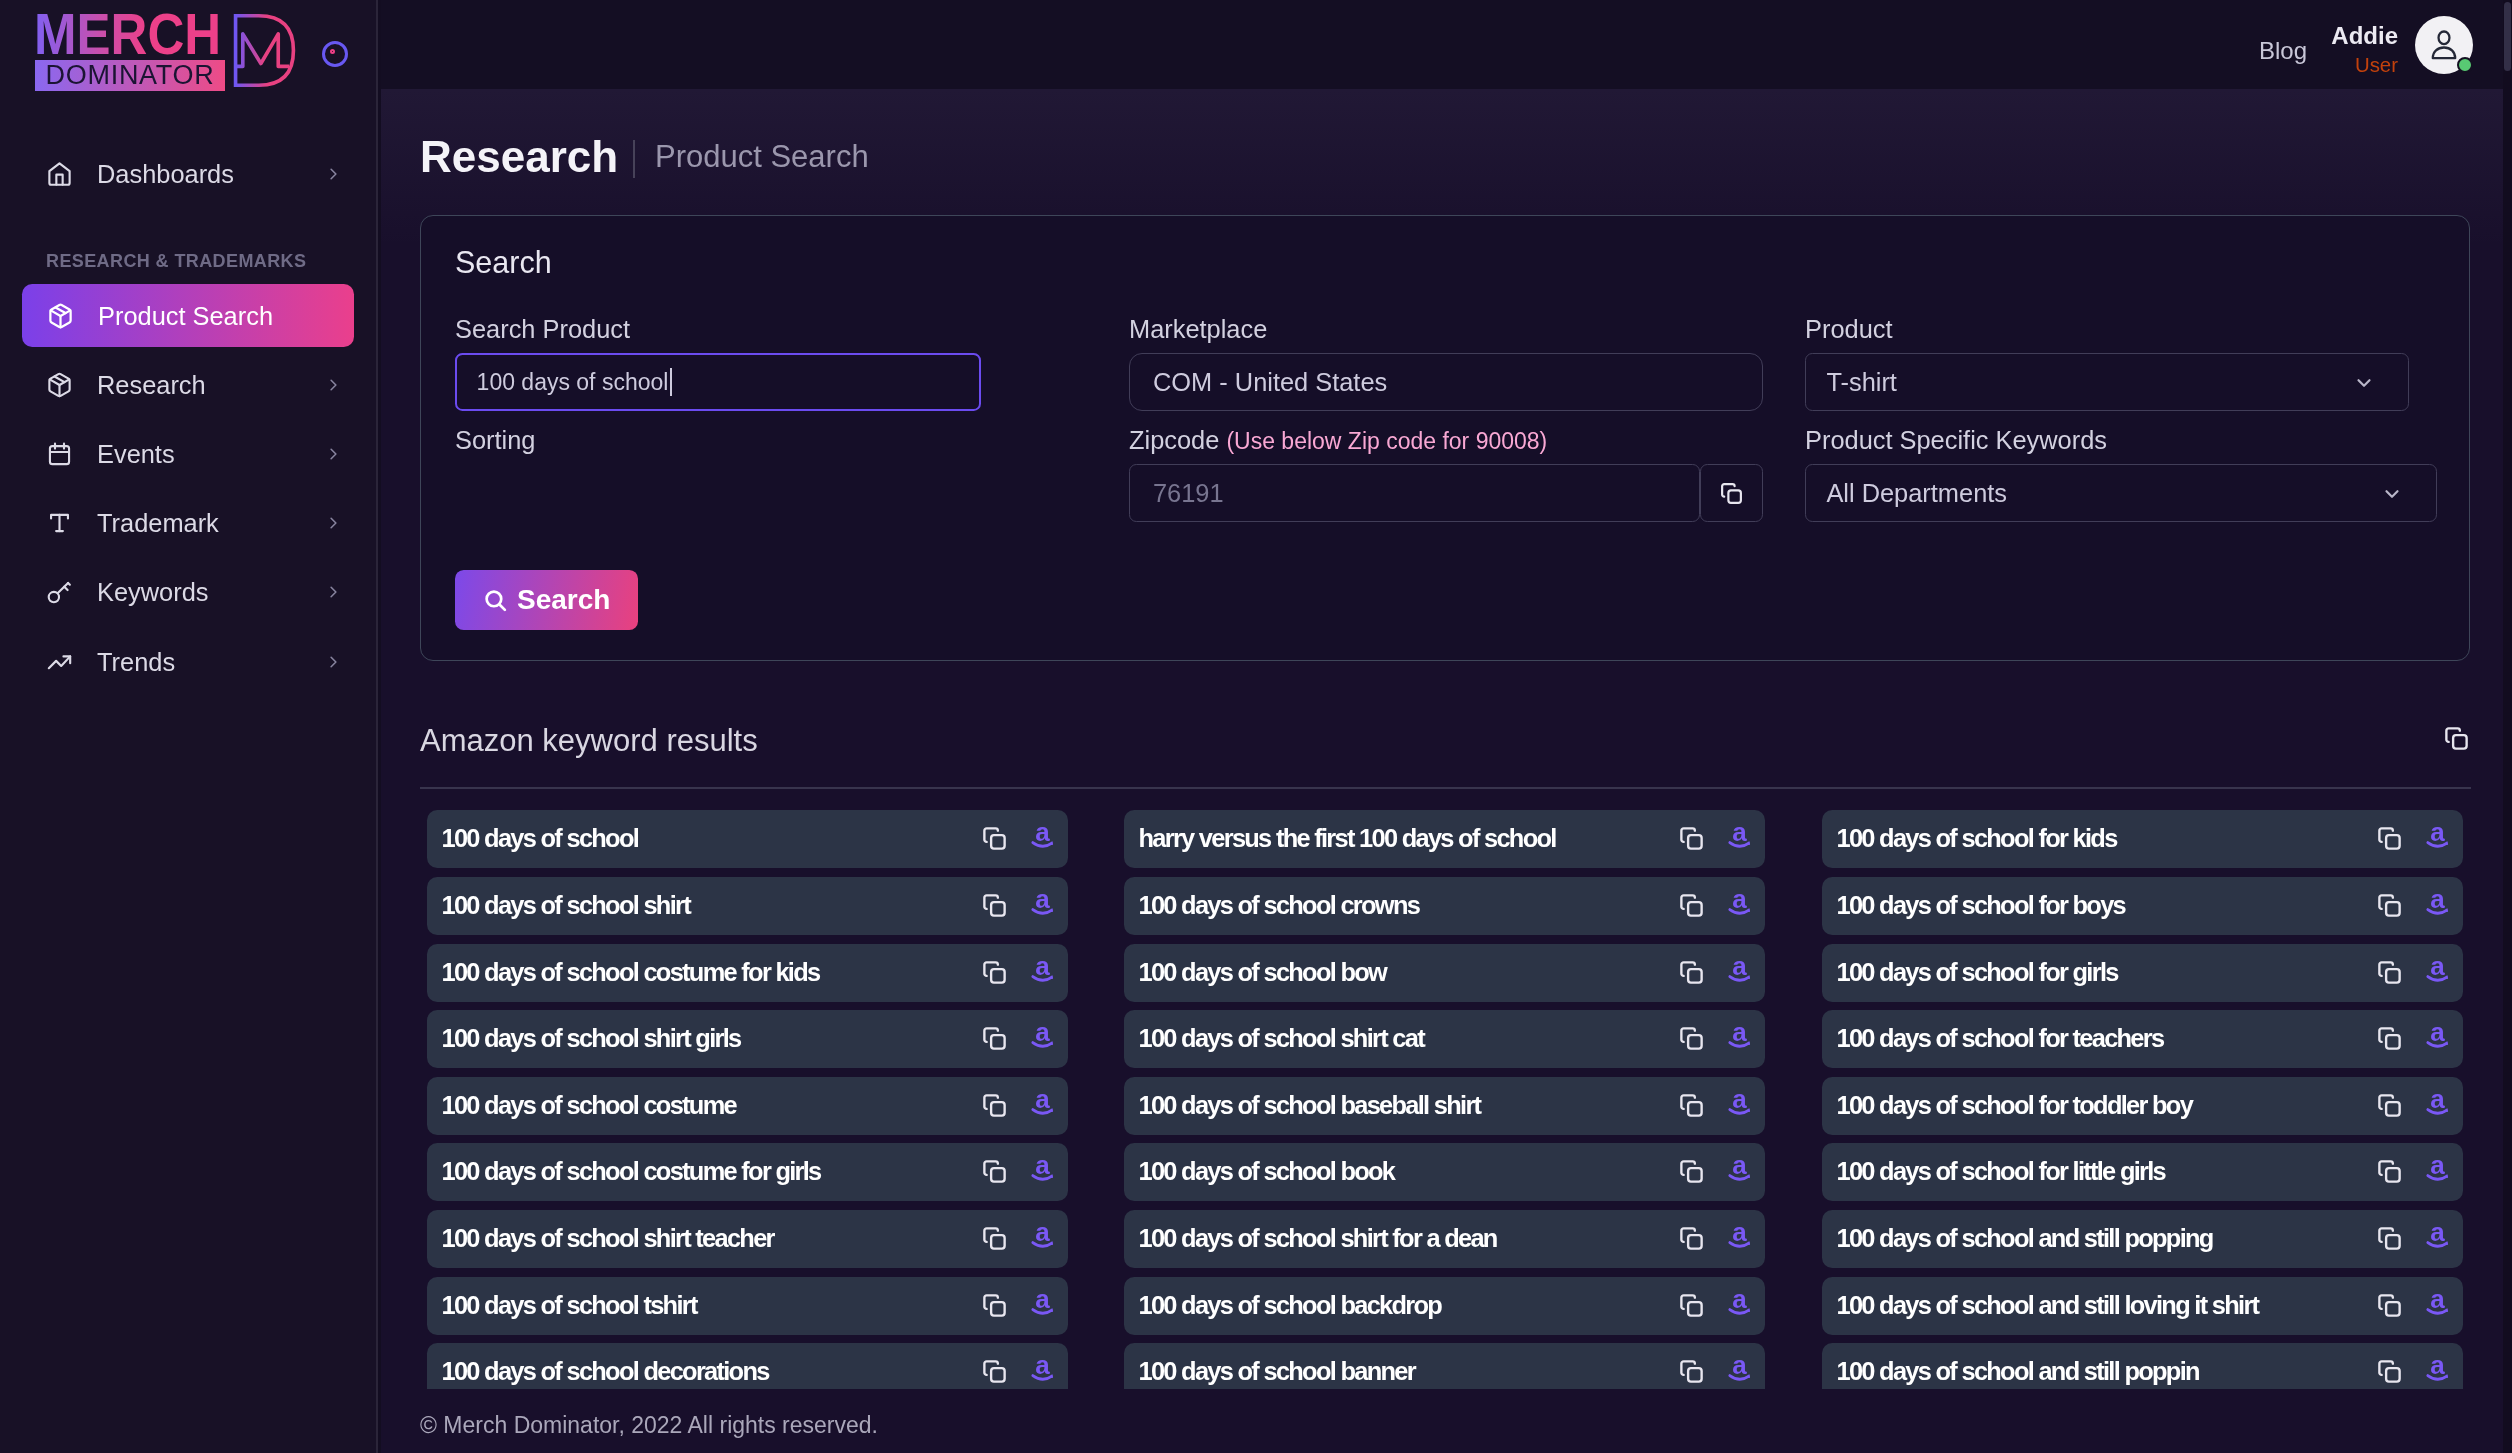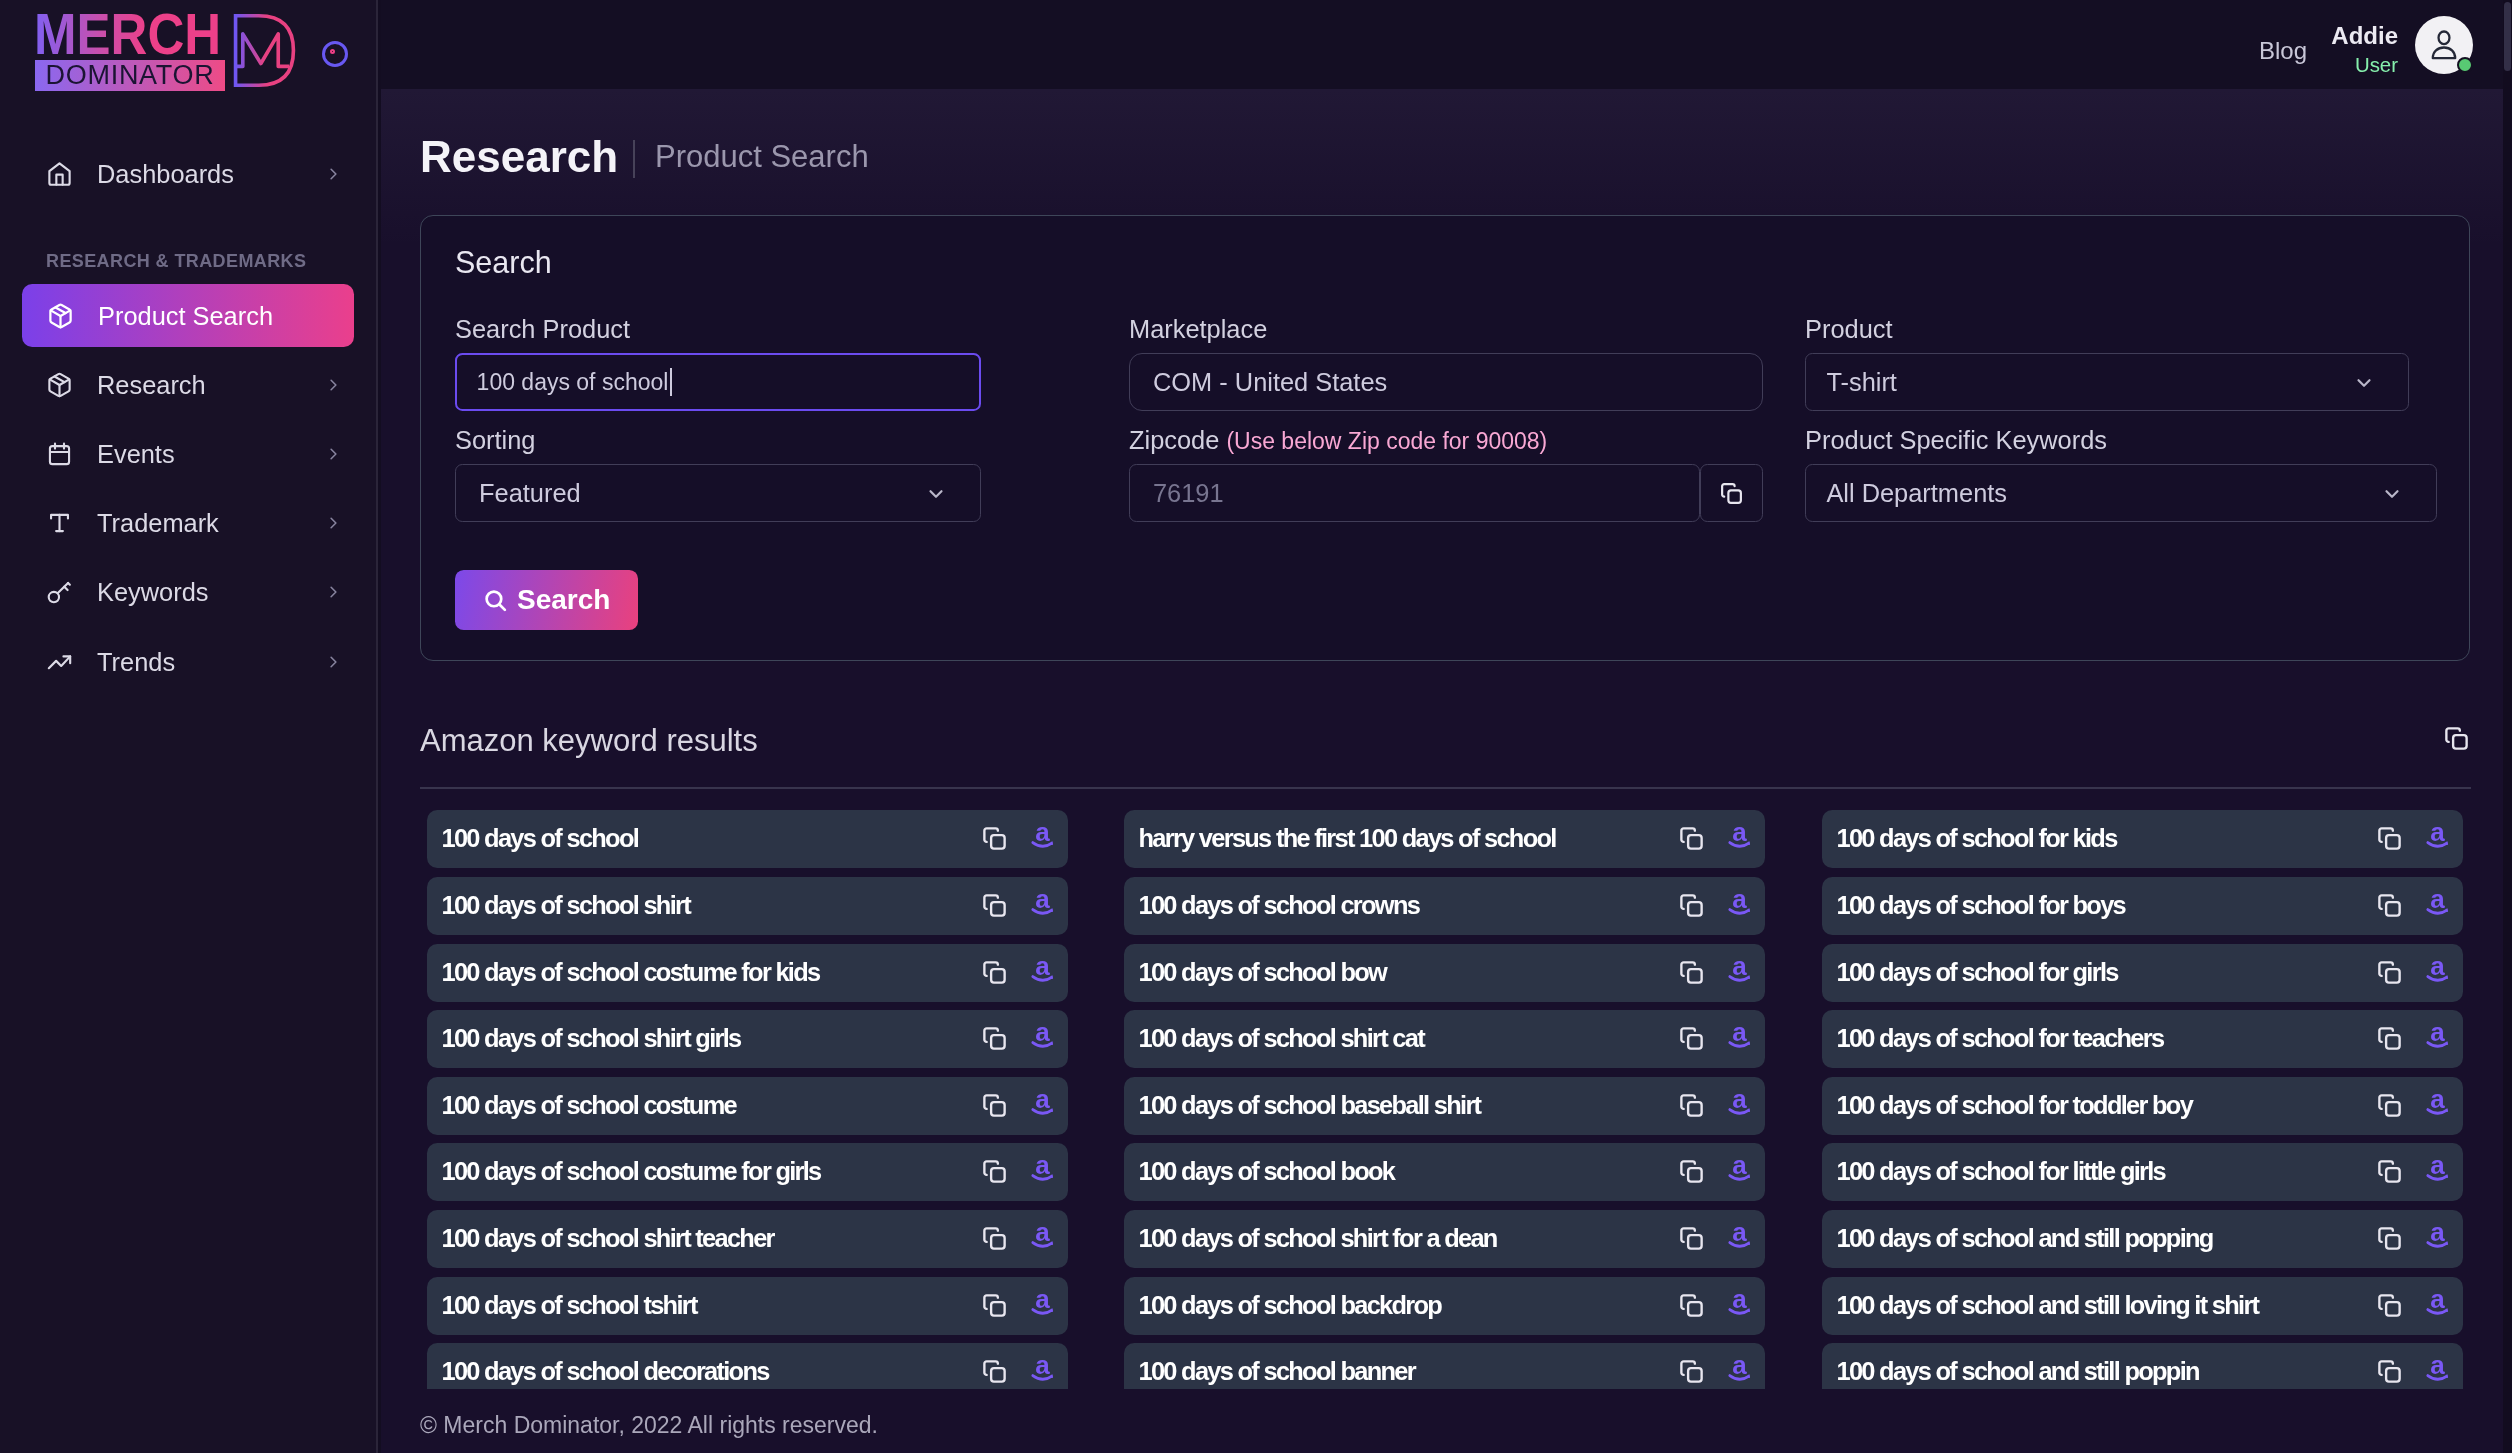--- a/index.html
+++ b/index.html
@@ -27,21 +27,21 @@
 .nch { position:absolute; left:324px; top:50%; transform:translateY(-50%); height:19px; }
 .nsec { position:absolute; left:46px; font-size:18px; font-weight:bold; letter-spacing:0.4px; color:#6f6b86; }
 .pill { position:absolute; left:22px; top:284px; width:332px; height:63px; border-radius:10.2px;
   background:linear-gradient(90deg,#7b40e9,#ea3f8c); }
 .ptx { position:absolute; left:76px; top:50%; transform:translateY(-50%); font-size:25.4px; color:#fff; }
 
 
 #hdr { position:absolute; left:381px; top:0; right:0; height:89px; background:#140e23; }
 #blog { position:absolute; left:2259px; top:5.8px; height:89px; line-height:89px; font-size:24px; color:#c9c7d8; }
 #addie { position:absolute; right:114px; top:22px; font-size:24px; font-weight:bold; color:#eceaf2; }
-#auser { position:absolute; right:114px; top:54px; font-size:20.4px; color:#86efac; }
+#auser { position:absolute; right:114px; top:54px; font-size:20.4px; color:#c2410c; }
 #ava { position:absolute; left:2415px; top:16px; width:58px; height:58px; border-radius:50%; background:#f2f1f4; }
 #ava svg { position:absolute; left:13px; top:11.6px; }
 #gdot { position:absolute; left:2457px; top:57px; width:16px; height:16px; border-radius:50%;
   background:#58c973; border:2.2px solid #141021; }
 
 
 #main { position:absolute; left:381px; top:89px; right:8.7px; bottom:0; background:#180f2b; }
 #main:before { content:""; position:absolute; left:0; top:0; right:0; height:167px;
   background:linear-gradient(180deg, rgba(190,180,225,0.055), rgba(190,180,225,0) 95%); }
 #sbar { position:absolute; right:0; top:0; bottom:0; width:8.7px; background:#120c1f; z-index:6; }
@@ -107,26 +107,20 @@
       <span class="v">T-shirt</span>
         <span class="chv"><svg width="22" height="22" viewBox="0 0 24 24" fill="none" stroke="#b9b6c9" stroke-width="2.4" stroke-linecap="round" stroke-linejoin="round">
             <polyline points="6 9 12 15 18 9"></polyline>
           </svg></span>
       </div>
 
     <div class="lbl" style="left:34px; top:210px;">Sorting</div>
     <div class="lbl" style="left:708px; top:210px;">Zipcode <i>(Use below Zip code for 90008)</i></div>
     <div class="lbl" style="left:1384px; top:210px;">Product Specific Keywords</div>
 
-    <div class="fld" style="left:34px; top:248px; width:526px; padding-left:23px;">
-      <span class="v">Featured</span>
-        <span class="chv"><svg width="22" height="22" viewBox="0 0 24 24" fill="none" stroke="#b9b6c9" stroke-width="2.4" stroke-linecap="round" stroke-linejoin="round">
-            <polyline points="6 9 12 15 18 9"></polyline>
-          </svg></span>
-      </div>
     <div class="fld" style="left:708px; top:248px; width:571px; padding-left:23px;">
       <span class="v" style="color:#787590;">76191</span>
       </div>
     <div id="cpybtn">
         <svg width="25" height="25" viewBox="0 0 24 24" fill="none" stroke="#e8e6ef" stroke-width="2.1" stroke-linecap="round" stroke-linejoin="round">
           <rect x="9" y="9" width="12" height="12" rx="2.5"></rect>
           <path d="M5 15c-1.1 0-2-.9-2-2V5c0-1.1.9-2 2-2h8c1.1 0 2 .9 2 2"></path>
         </svg>
       </div>
     <div class="fld" style="left:1384px; top:248px; width:632px; padding-left:20.4px;">

